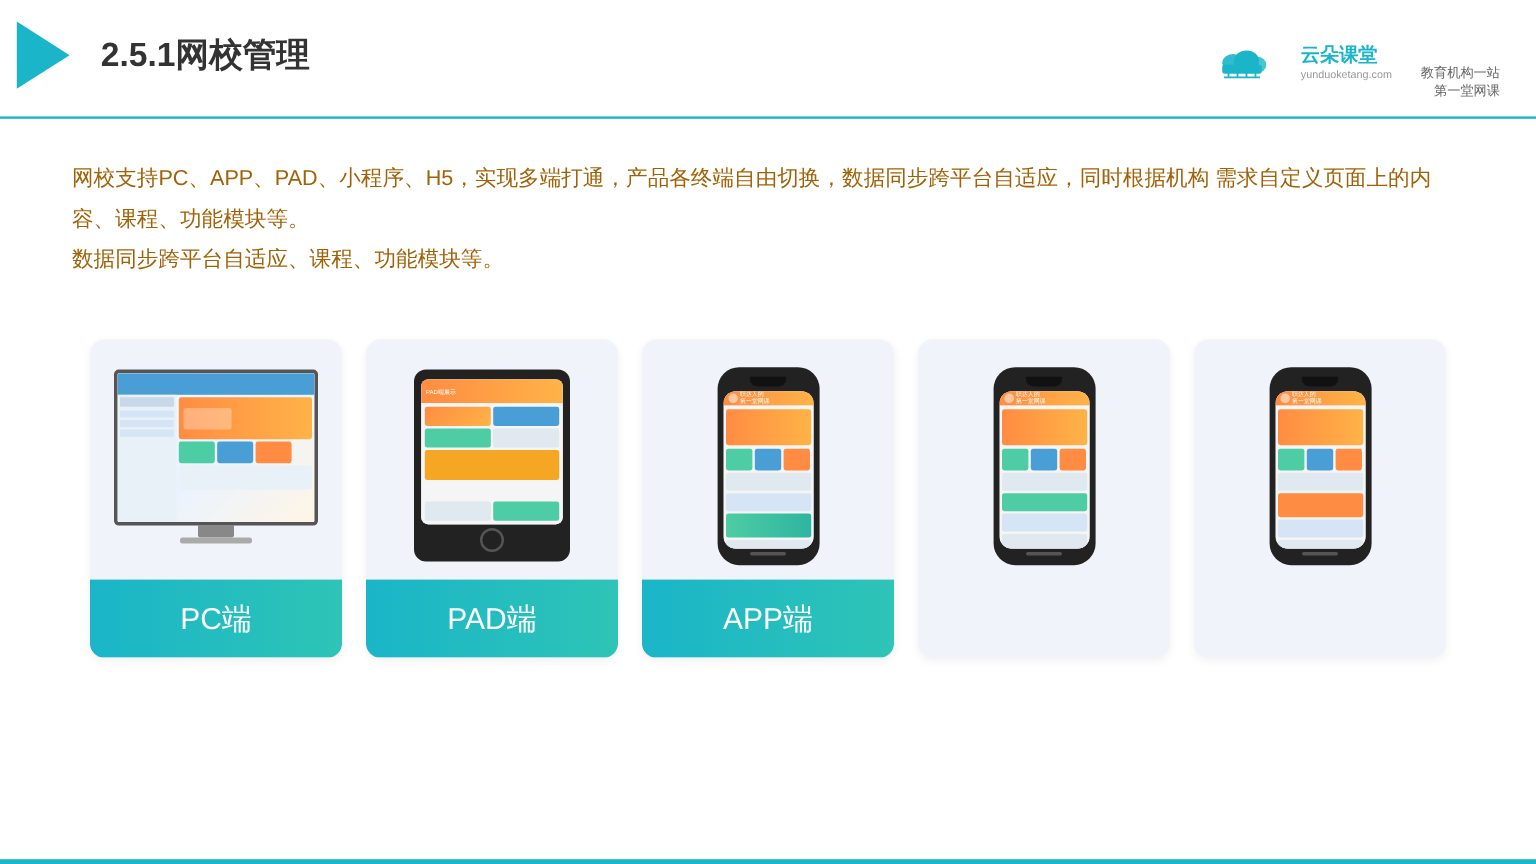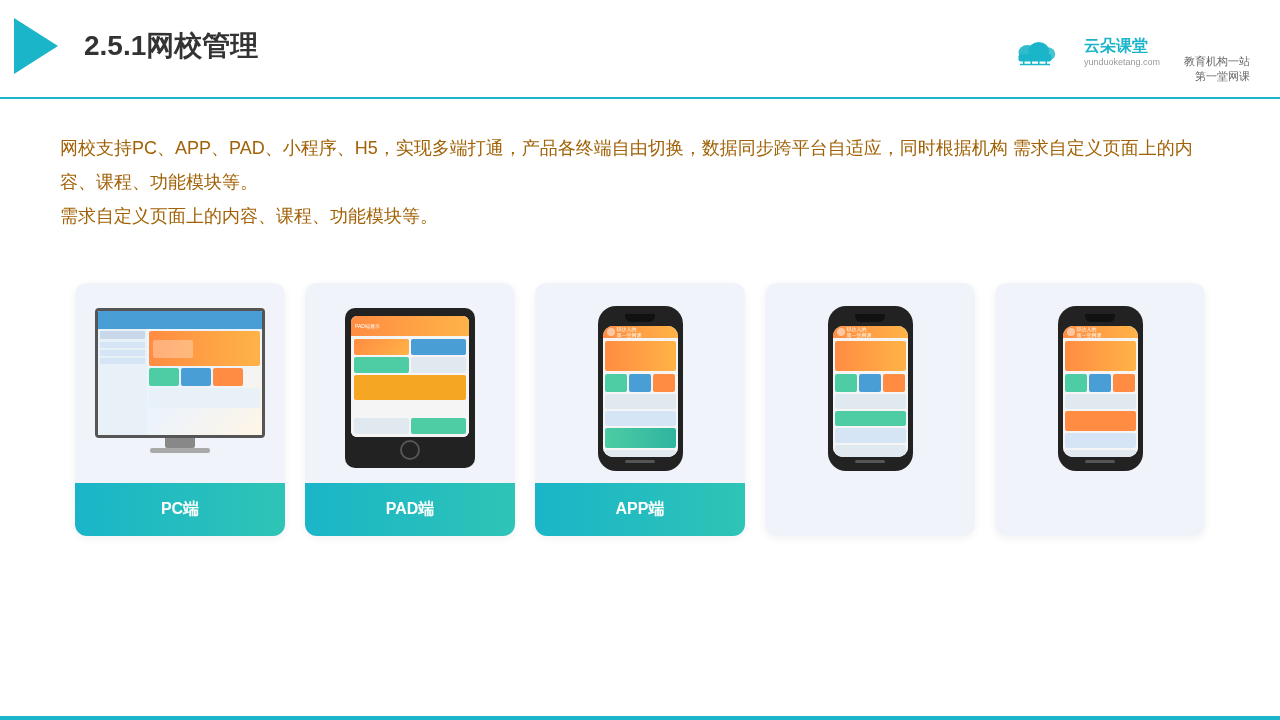--- a/index.html
+++ b/index.html
@@ -297,22 +297,22 @@
       margin-top: 3px;
     }
 
     
     .card-label {
       width: 100%;
       background: linear-gradient(90deg, #1ab5c8, #2ec4b6);
       color: white;
       text-align: center;
       padding: 16px 10px;
-      font-size: 16px;
-      font-weight: 700;
+      font-size: 25px;
+      font-weight: 400;
     }
 
     
     .bottom-border {
       position: absolute;
       bottom: 0;
       left: 0;
       right: 0;
       height: 4px;
       background: #1ab5c8;
@@ -348,21 +348,21 @@
       <div class="brand-slogan">
         <span>教育机构一站</span><br><span>第一堂网课</span>
       </div>
     </div>
   </div>
 </div>
 
 <div class="description">
   <span>网校支持PC、APP、PAD、小程序、H5，实现多端打通，产品各终端自由切换，数据同步跨平台自适应，同时根据机构
 需求自定义页面上的内容、课程、功能模块等。</span><br>
-  <span>需求自定义页面上的内容、课程、功能模块等。</span>
+  <span>数据同步跨平台自适应、课程、功能模块等。</span>
 </div>
 
 <div class="cards-section">
 
   <div class="card">
     <div class="card-image-area">
       <div class="desktop-mockup">
         <div class="desktop-screen">
           <div class="desktop-screen-inner">
             <div class="screen-header-bar"></div>

